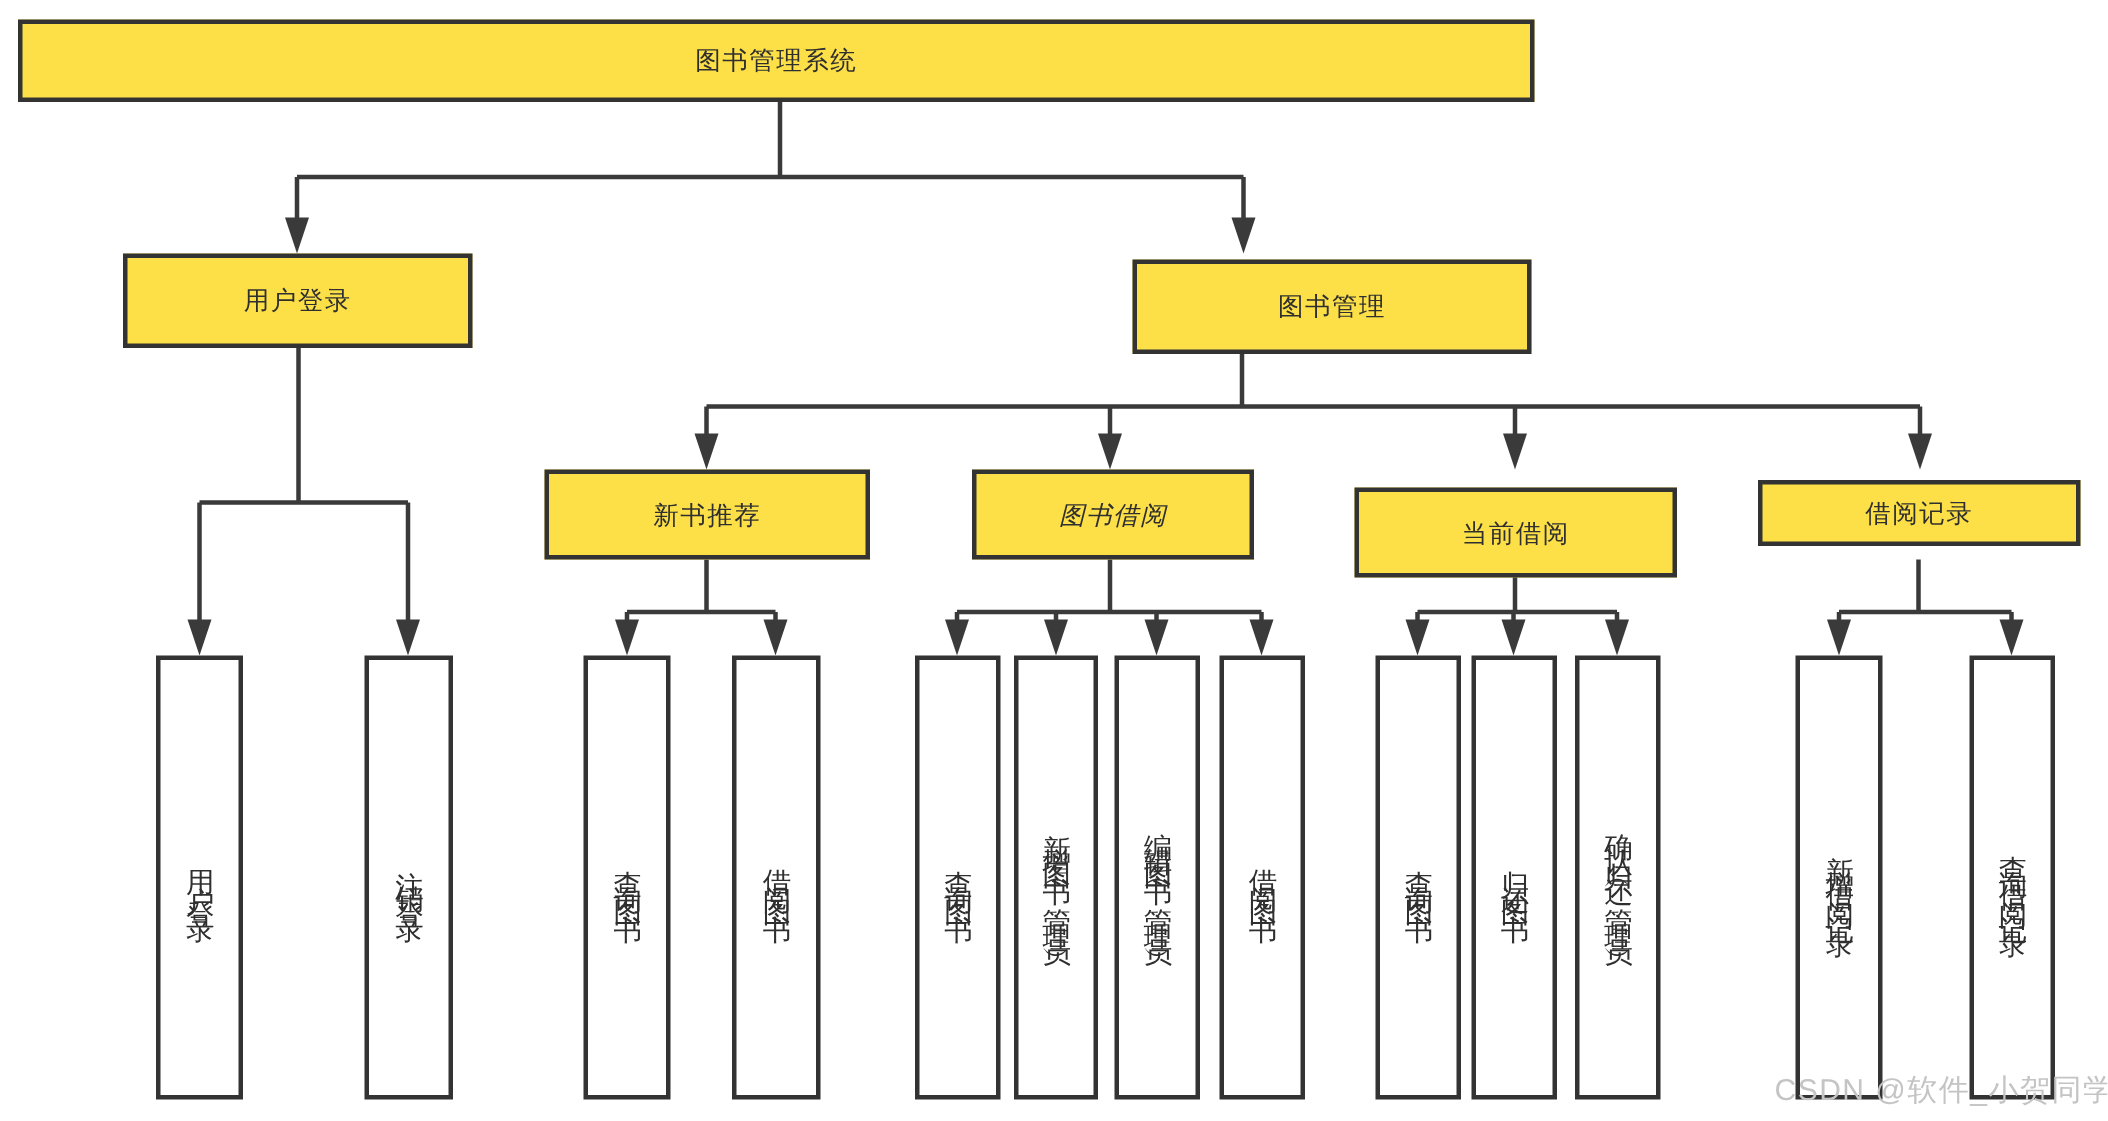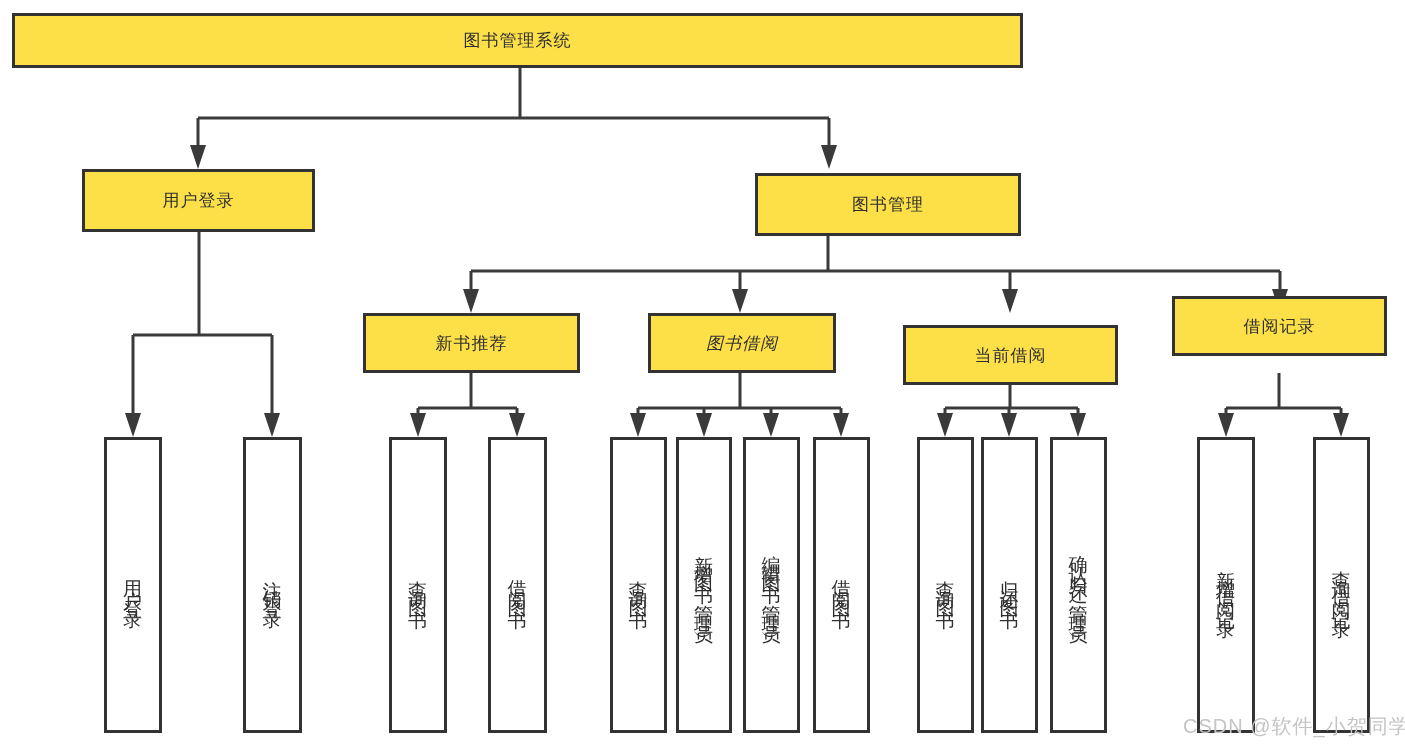--- a/index.html
+++ b/index.html
@@ -92,21 +92,21 @@
 
   <div class="hbox" style="left:363px;top:313px;width:217px;height:60px;justify-content:center;">
     <span>新书推荐</span>
   </div>
   <div class="hbox" style="left:648px;top:313px;width:188px;height:60px;font-style:italic;">
     <span>图书借阅</span>
   </div>
   <div class="hbox" style="left:903px;top:313px;width:215px;height:60px;margin-top:12px;">
     <span>当前借阅</span>
   </div>
-  <div class="hbox" style="left:1172px;top:296px;width:215px;height:60px;">
+  <div class="hbox" style="left:1172px;top:320px;width:215px;height:44px;">
     <span>借阅记录</span>
   </div>
 
   <div class="vbox" style="left:104px;top:437px;width:58px;height:296px;">
     <span class="vtext">用户登录</span>
   </div>
   <div class="vbox" style="left:243px;top:437px;width:59px;height:296px;">
     <span class="vtext">注销登录</span>
   </div>
 

